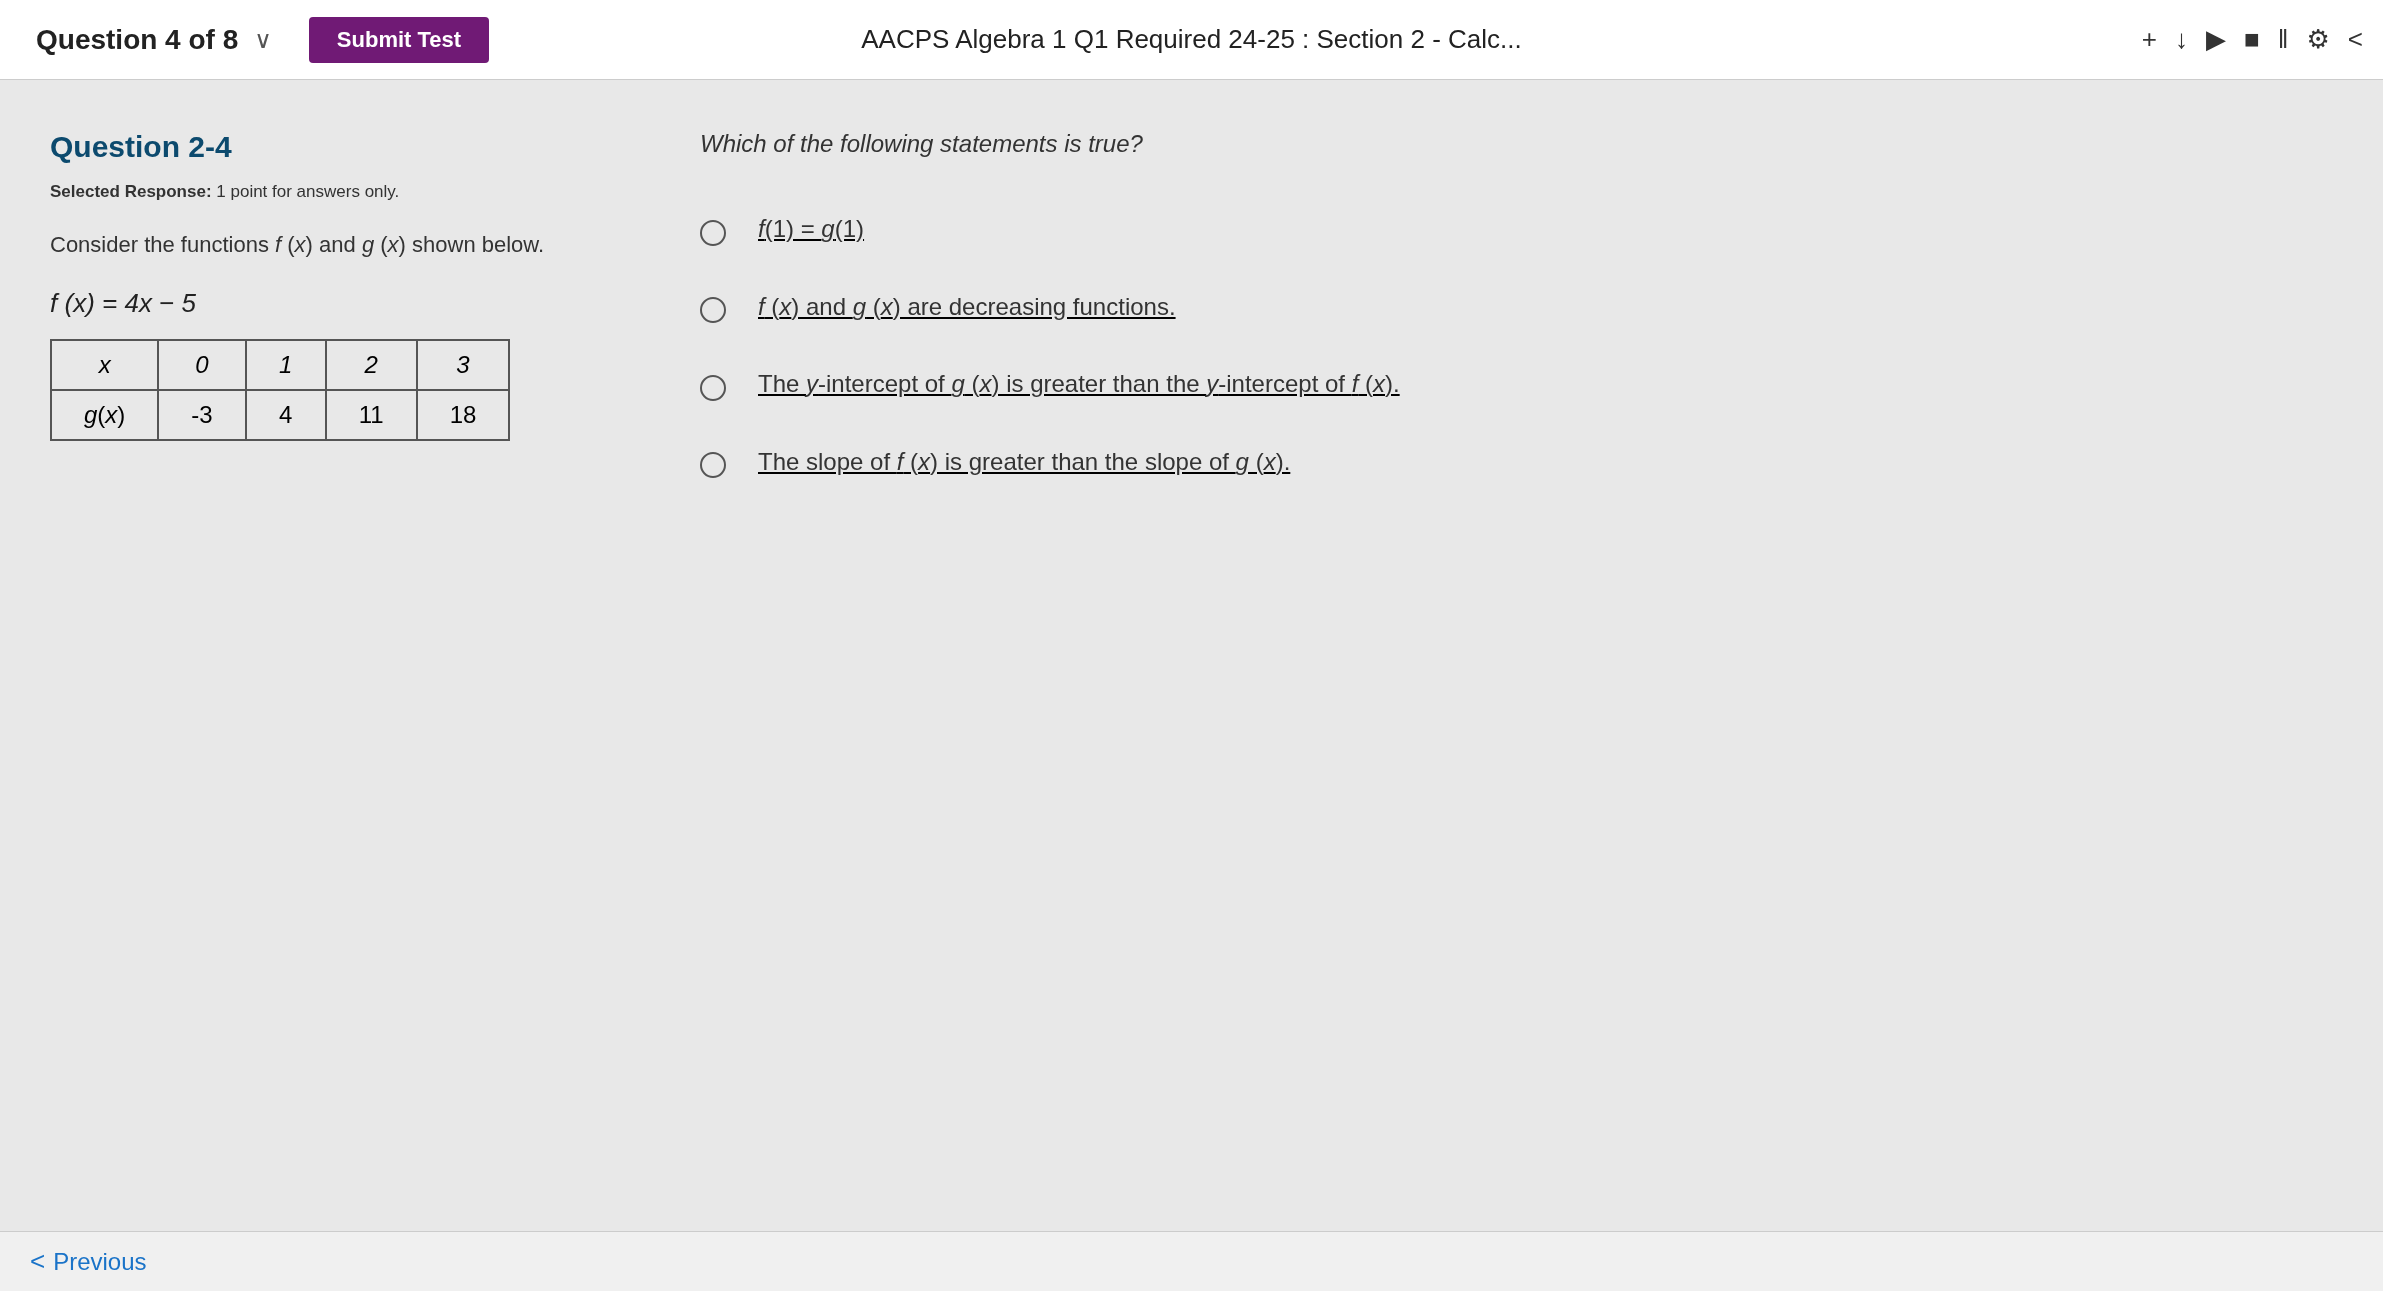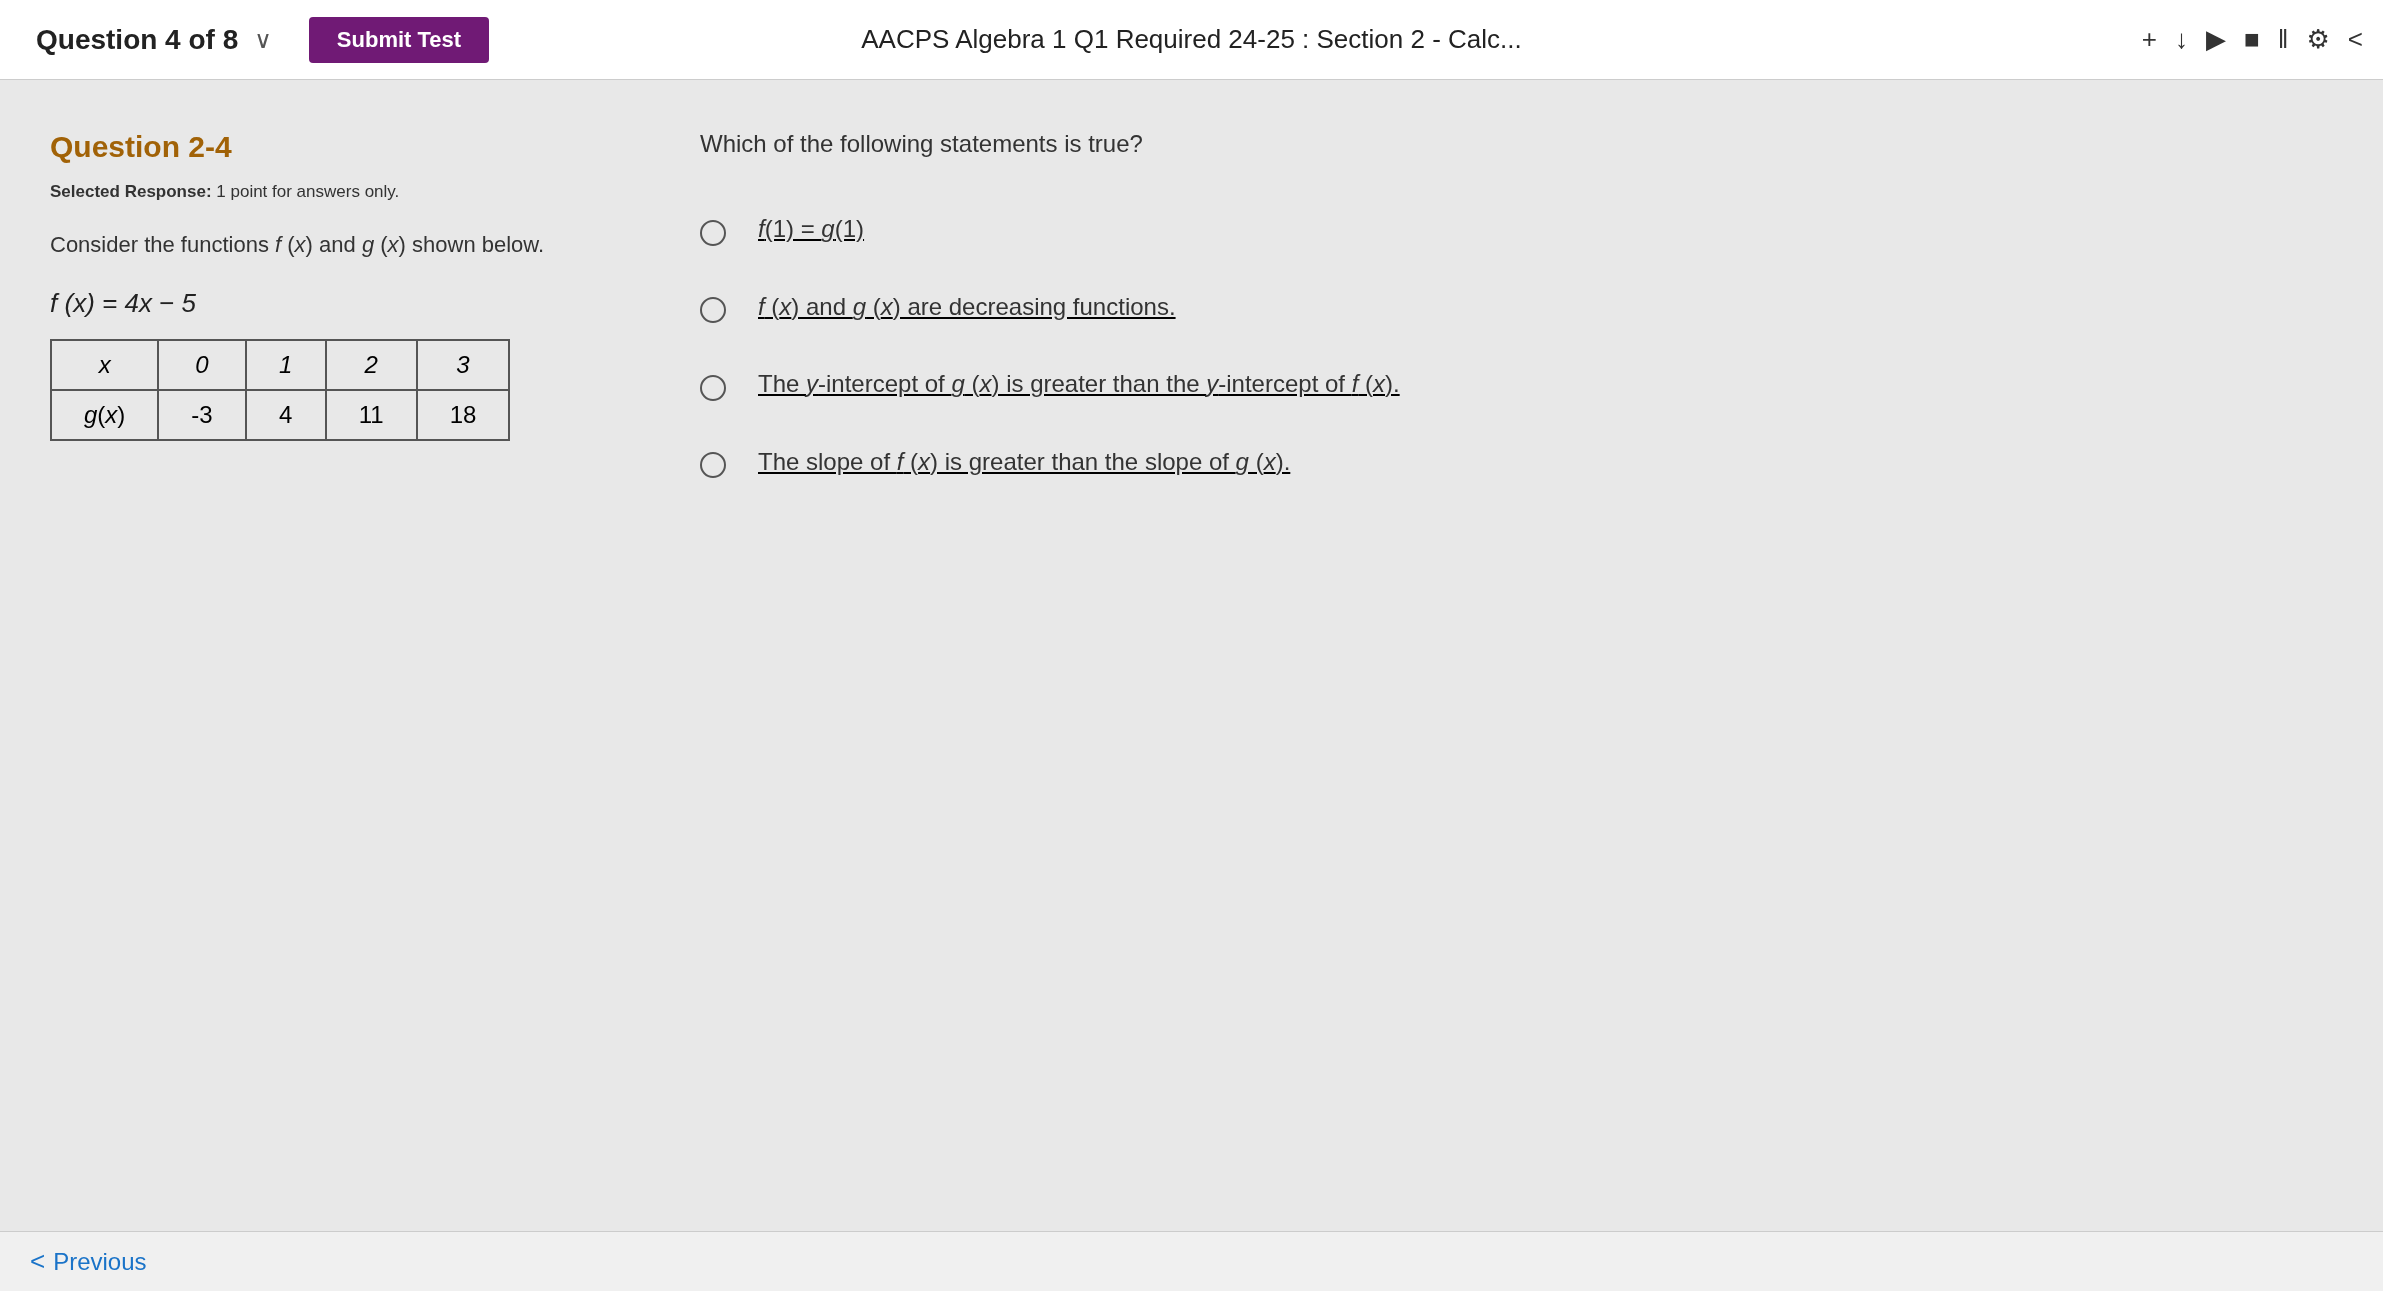--- a/index.html
+++ b/index.html
@@ -79,21 +79,21 @@
 
     
     .left-panel {
       flex: 0 0 640px;
       padding: 50px 50px 40px 50px;
       background: #e8e8e8;
     }
     .question-label {
       font-size: 30px;
       font-weight: bold;
-      color: #a16207;
+      color: #0c4a6e;
       margin-bottom: 18px;
     }
     .selected-response {
       font-size: 17px;
       color: #333;
       margin-bottom: 30px;
     }
     .selected-response strong {
       font-weight: bold;
     }
@@ -128,20 +128,21 @@
     
     .right-panel {
       flex: 1;
       padding: 50px 60px 40px 60px;
       background: #e8e8e8;
     }
     .which-text {
       font-size: 24px;
       color: #333;
       margin-bottom: 32px;
+      font-style: italic;
     }
 
     
     .radio-options {
       display: flex;
       flex-direction: column;
       gap: 0;
     }
     .radio-option {
       display: flex;

